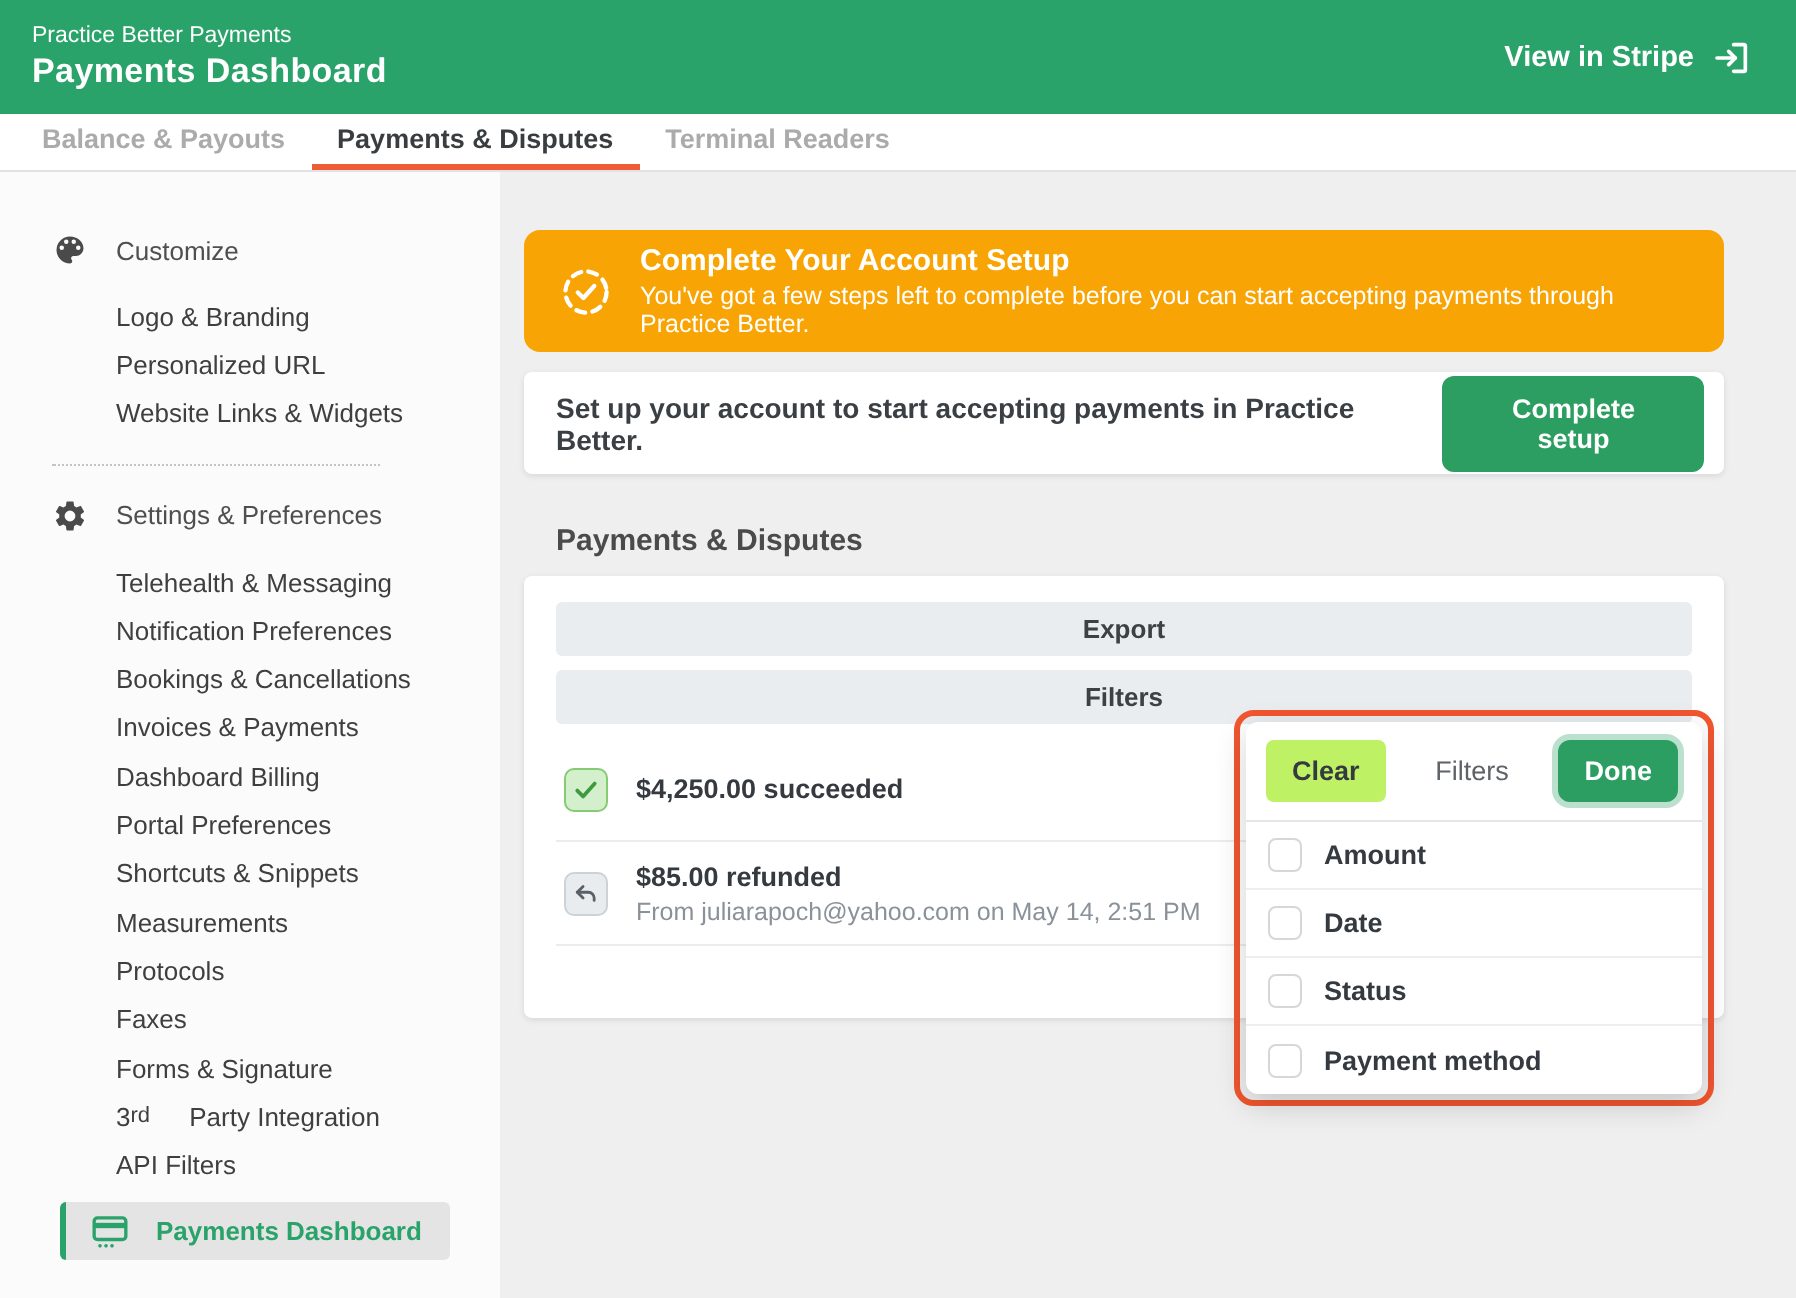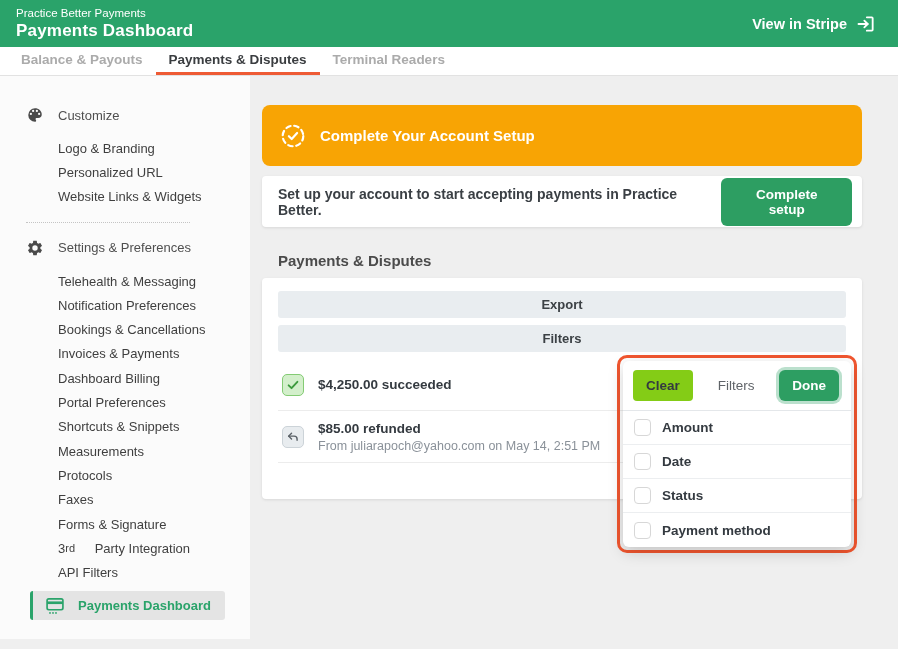--- a/index.html
+++ b/index.html
@@ -1,21 +1,21 @@
 <!DOCTYPE html>
 <html><head>
 <meta charset="utf-8">
 <style>
   * { margin:0; padding:0; box-sizing:border-box; }
   html,body { width:898px; height:649px; }
   body { font-family:"Liberation Sans","DejaVu Sans",sans-serif; background:#efefef; overflow:hidden; }
   .app { position:relative; width:898px; height:649px; background:#efefef; }
 
   
-  .topbar { height:47px; background:#2aa36a; display:flex; align-items:center; justify-content:space-between; padding:0 22px 0 16px; }
+  .topbar { height:57px; background:#2aa36a; display:flex; align-items:center; justify-content:space-between; padding:0 22px 0 16px; }
   .topbar-left { display:flex; flex-direction:column; gap:2px; }
   .topbar-eyebrow { color:#ffffff; font-size:11.5px; font-weight:500; }
   .topbar-title { color:#ffffff; font-size:17px; font-weight:700; letter-spacing:.2px; }
   .stripe-link { display:flex; align-items:center; gap:9px; color:#ffffff; font-size:14.5px; font-weight:600; cursor:pointer; background:none; border:none; font-family:inherit; }
 
   
   .tabs { height:29px; background:#ffffff; border-bottom:1px solid #e2e2e2; display:flex; align-items:stretch; padding-left:8px; }
   .tab { display:flex; align-items:center; padding:0 13px; font-size:13.5px; font-weight:600; color:#ababab; cursor:pointer; border-bottom:3px solid transparent; }
   .tab.active { color:#3a3d40; border-bottom-color:#ee5b35; }
 
@@ -53,21 +53,21 @@
   .txn-icon.succeeded { background:#d3efcb; border:1px solid #84cb74; color:#3d9a3d; }
   .txn-icon.refunded { background:#e8ecef; border:1px solid #ccd3d8; color:#596066; }
   .txn-texts { display:flex; flex-direction:column; gap:3px; }
   .txn-amount { font-size:13.5px; font-weight:700; color:#343a40; }
   .txn-detail { font-size:12.5px; color:#8a9199; }
 
   
   .popup-outline { position:absolute; left:617px; top:355px; width:240px; border:3px solid #f1562f; border-radius:10px; padding:3px; z-index:20; }
   .popup { background:#ffffff; border-radius:6px; box-shadow:0 5px 16px rgba(0,0,0,.18); overflow:hidden; }
   .popup-header { display:flex; align-items:center; padding:9px 10px; border-bottom:1px solid #e4e7ea; }
-  .chip-clear { background:#84cc16; border:none; border-radius:4px; font-family:inherit; font-size:13.5px; font-weight:700; color:#343a40; padding:8px 13px; cursor:pointer; }
+  .chip-clear { background:#bef264; border:none; border-radius:4px; font-family:inherit; font-size:13.5px; font-weight:700; color:#343a40; padding:8px 13px; cursor:pointer; }
   .popup-title { flex:1; text-align:center; font-size:13.5px; color:#5f6368; }
   .btn-done { background:#2d9e62; color:#ffffff; border:none; border-radius:6px; font-family:inherit; font-size:13.5px; font-weight:700; padding:8px 13px; cursor:pointer; box-shadow:0 0 0 3px rgba(45,158,98,.32); margin-right:2px; }
   .popup-row { display:flex; align-items:center; gap:11px; height:34px; padding:0 11px; border-bottom:1px solid #eceef0; cursor:pointer; }
   .popup-row:last-child { border-bottom:none; }
   .checkbox { width:17px; height:17px; border:1.5px solid #d7d7d7; border-radius:4px; background:#ffffff; flex:0 0 auto; }
   .popup-row-label { font-size:13.5px; font-weight:700; color:#343a40; }
 </style>
 </head>
 <body>
 
@@ -160,20 +160,21 @@
     <main class="content">
       <div class="banner">
         <span class="bicon">
           <svg width="26" height="26" viewBox="0 0 24 24" fill="none" stroke="#ffffff" stroke-width="2" stroke-linecap="round" stroke-linejoin="round">
             <circle cx="12" cy="12" r="9.5" stroke-dasharray="4.2 3.4"></circle>
             <path d="M8.2 12.2l2.6 2.6 5-5.6"></path>
           </svg>
         </span>
         <div class="banner-texts">
           <div class="banner-title">Complete Your Account Setup</div>
+          <div class="banner-sub">You've got a few steps left to complete before you can start accepting payments through Practice Better.</div>
         </div>
       </div>
 
       <div class="setup-card">
         <div class="setup-text">Set up your account to start accepting payments in Practice Better.</div>
         <button class="btn-green">Complete setup</button>
       </div>
 
       <div class="section-title">Payments &amp; Disputes</div>
 

